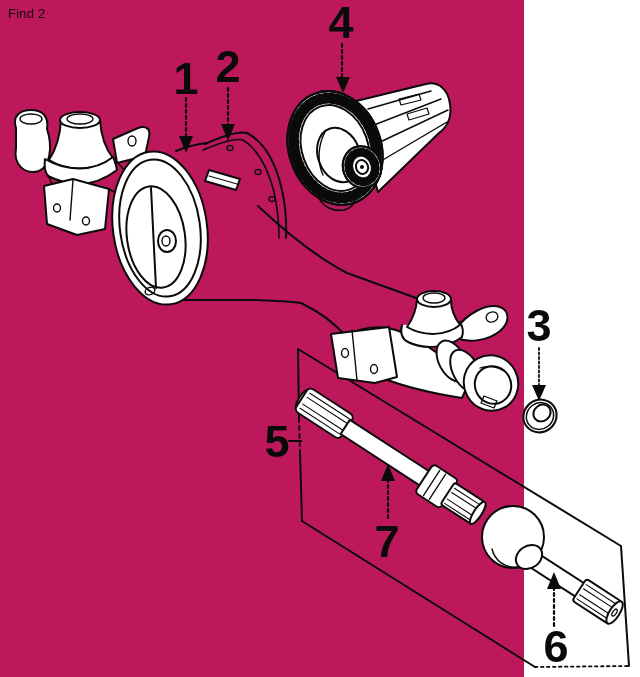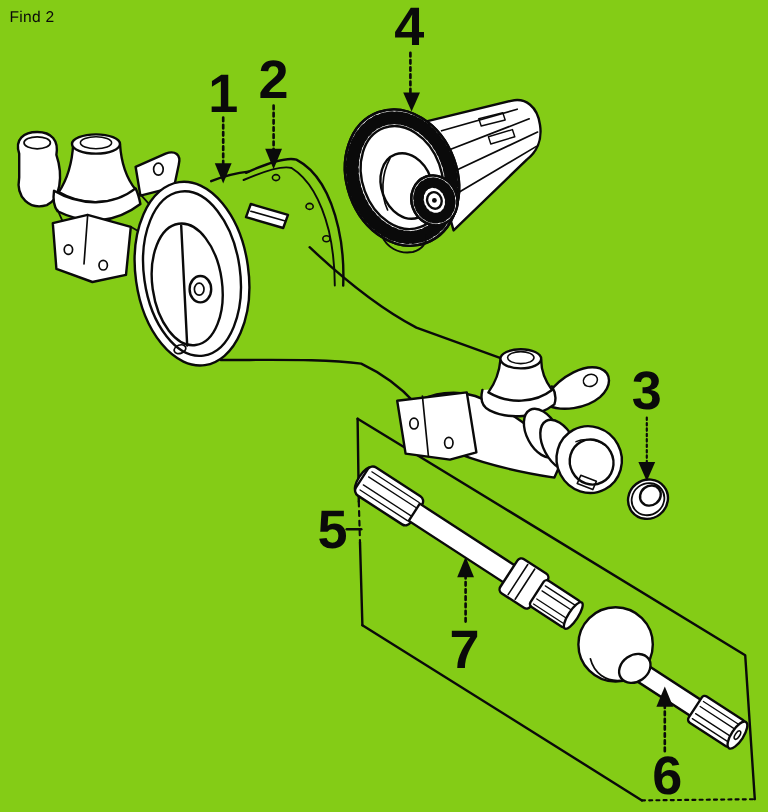--- a/index.html
+++ b/index.html
@@ -1,17 +1,17 @@
 <!DOCTYPE html>
 <html><head>
 <meta charset="utf-8">
 <style>
   html,body{margin:0;padding:0;background:#fff;}
   body{width:640px;height:677px;overflow:hidden;font-family:"Liberation Sans",sans-serif;}
-  .stage{position:relative;width:640px;height:677px;background:#84cc16;}
+  .stage{position:relative;width:524px;height:677px;background:#be185d;}
   .stage svg{position:absolute;left:0;top:0;}
   .find-label{
     position:absolute;left:8px;top:6px;
     font-size:13px;color:#0a0a0a;letter-spacing:.2px;
   }
   .callout{
     position:absolute;transform:translate(-50%,-50%);
     font-size:45px;font-weight:bold;color:#0a0a0a;line-height:1;
     font-family:"Liberation Sans",sans-serif;cursor:pointer;user-select:none;
   }

